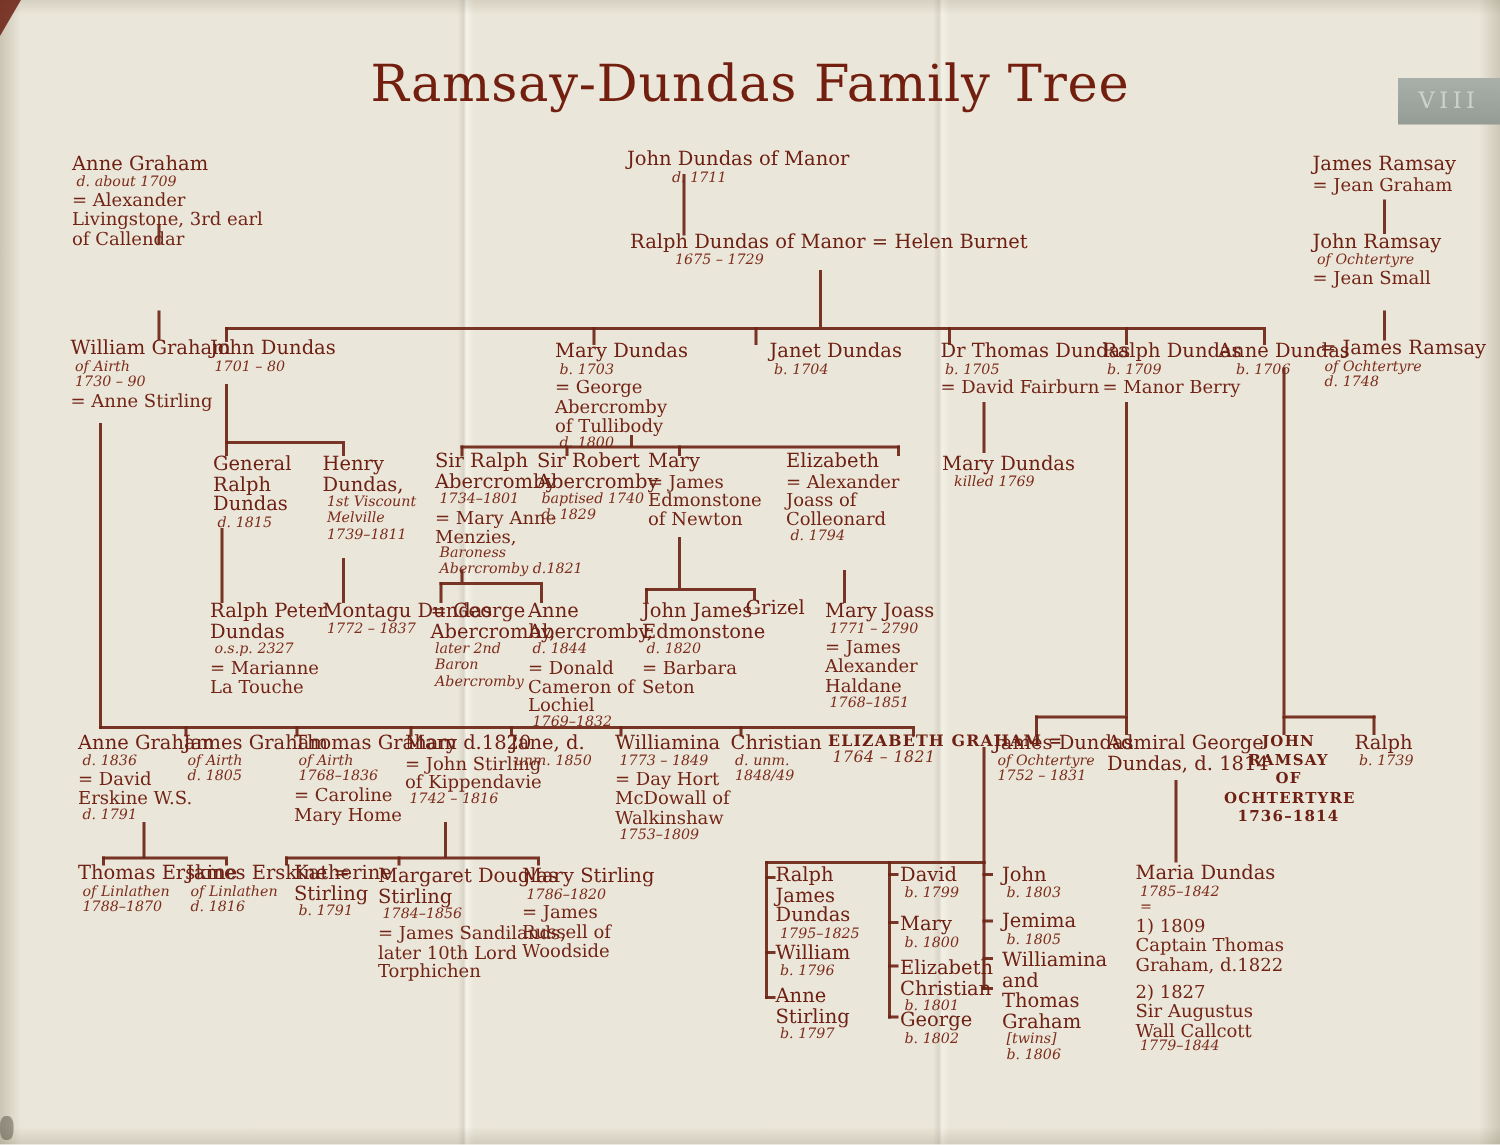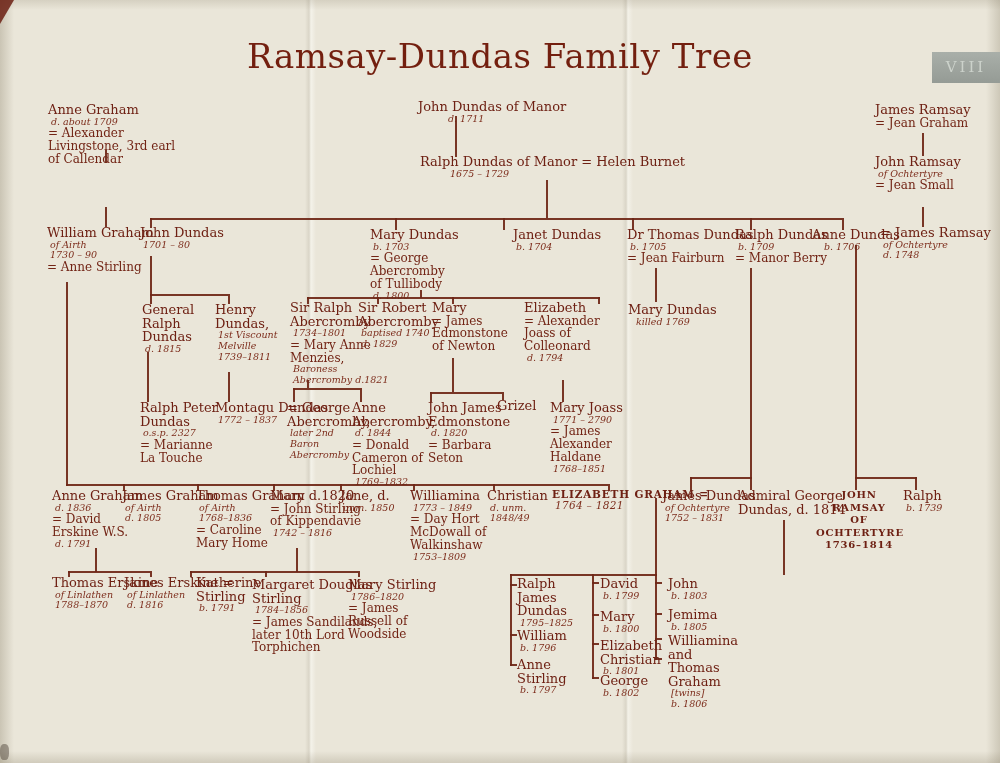--- a/index.html
+++ b/index.html
@@ -88,21 +88,21 @@
 of Tullibody</div>
     <div class="dt">d. 1800</div>
   </div>
   <div class="person" style="left:513px;top:228px">
     <div class="nm">Janet Dundas</div>
     <div class="dt">b. 1704</div>
   </div>
   <div class="person" style="left:627px;top:228px">
     <div class="nm">Dr Thomas Dundas</div>
     <div class="dt">b. 1705</div>
-    <div class="nm2">= Jean Fairburn</div>
+    <div class="nm2">= David Fairburn</div>
   </div>
   <div class="person" style="left:735px;top:228px">
     <div class="nm">Ralph Dundas</div>
     <div class="dt">b. 1709</div>
     <div class="nm2">= Manor Berry</div>
   </div>
   <div class="person" style="left:812px;top:228px">
     <div class="nm">Anne Dundas</div>
     <div class="dt" style="padding-left:12px">b. 1706</div>
   </div>
@@ -341,20 +341,32 @@
     <div class="nm">Jemima</div>
     <div class="dt">b. 1805</div>
   </div>
   <div class="person" style="left:668px;top:634px">
     <div class="nm">Williamina
 and
 Thomas
 Graham</div>
     <div class="dt">[twins]
 b. 1806</div>
+  </div>
+  <div class="person" style="left:757px;top:576px">
+    <div class="nm">Maria Dundas</div>
+    <div class="dt">1785–1842
+=</div>
+    <div class="nm2">1)  1809
+Captain Thomas
+Graham, d.1822</div>
+    <div class="nm2 gap6">2)  1827
+Sir Augustus
+Wall Callcott</div>
+    <div class="dt">1779–1844</div>
   </div>
 
   <div class="vl" style="left:105px;top:150px;height:13px"></div>
   <div class="vl" style="left:105px;top:207px;height:20px"></div>
   <div class="vl" style="left:455px;top:116px;height:41px"></div>
   <div class="vl" style="left:546px;top:180px;height:38px"></div>
   <div class="vl" style="left:922px;top:133px;height:23px"></div>
   <div class="vl" style="left:922px;top:207px;height:20px"></div>
 
   <div class="hl" style="left:150px;top:218px;width:692px"></div>

